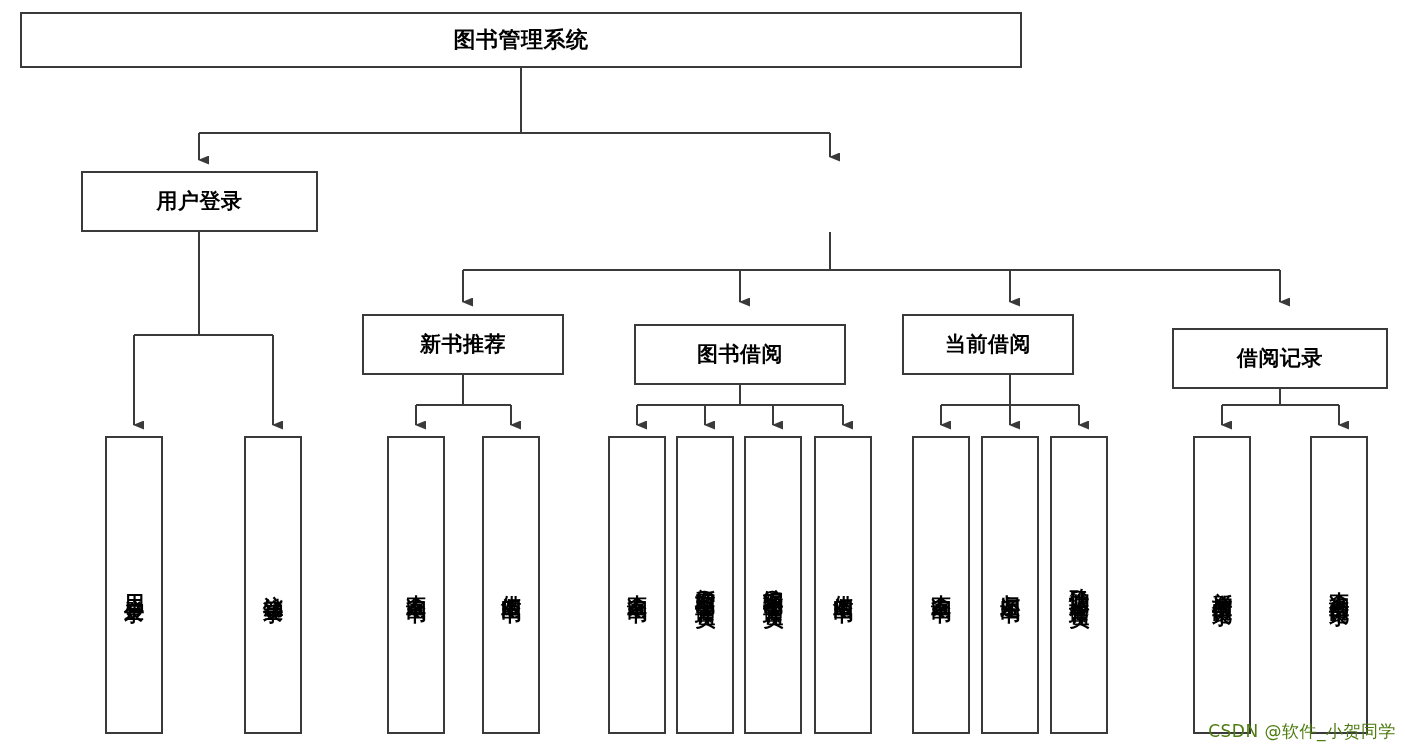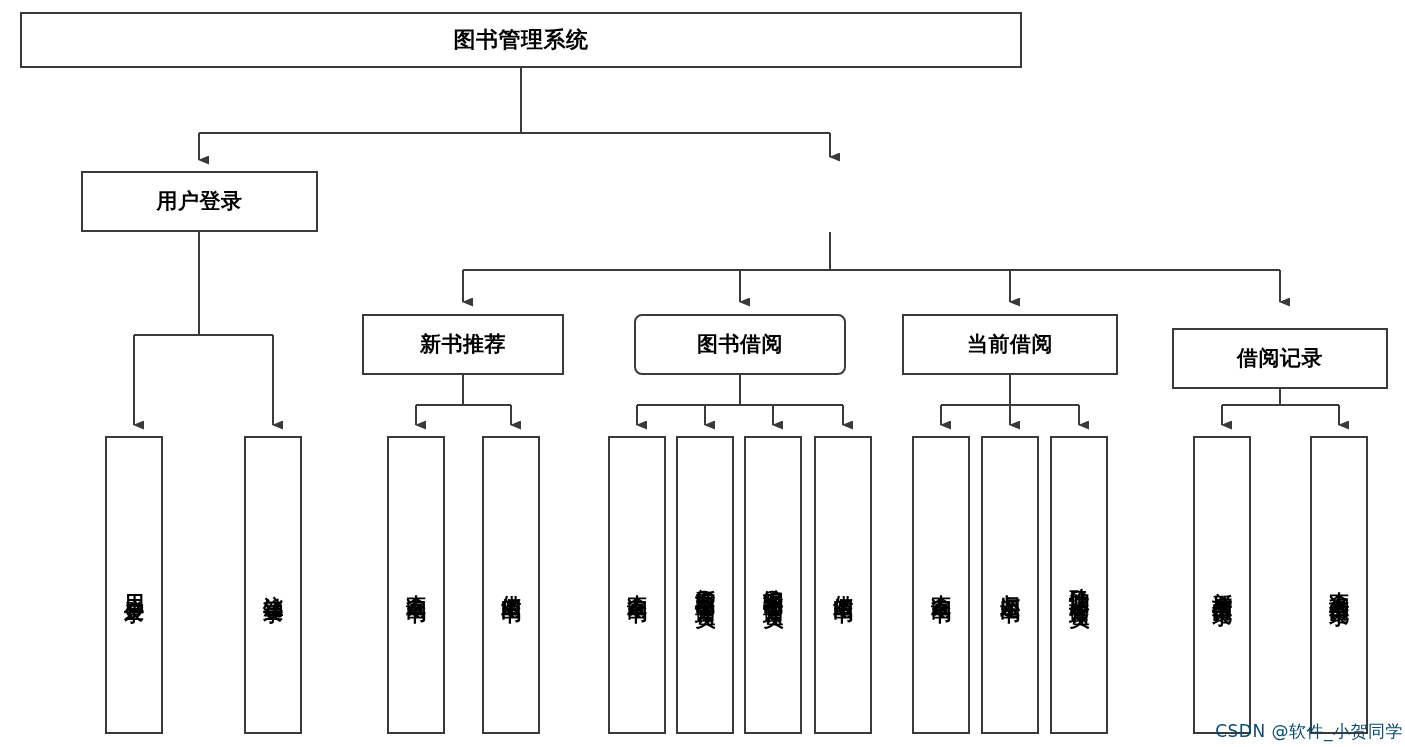--- a/index.html
+++ b/index.html
@@ -54,24 +54,24 @@
     text-orientation: upright;
   }
   .node .label {
     display: block;
   }
   .node.root {
     font-size: 22px;
   }
   #watermark {
     position: absolute;
-    right: 2px;
+    right: 9px;
     bottom: 4px;
     font-size: 17px;
-    color: #0c4a6e;
+    color: #4d7c0f;
     letter-spacing: 0.5px;
     white-space: nowrap;
     font-family: "DejaVu Sans", "Liberation Sans", sans-serif;
   }
 </style>
 </head>
 <body>
 
 <div id="diagram-root">
 
@@ -135,25 +135,25 @@
 
   <div class="node horiz" style="left:81px; top:171px; width:237px; height:61px;">
     <span class="label">用户登录</span>
   </div>
 
 
   <div class="node horiz" style="left:362px; top:314px; width:202px; height:61px;">
     <span class="label">新书推荐</span>
   </div>
 
-  <div class="node horiz" style="left:634px; top:314px; width:212px; height:61px;border-radius:8px;">
+  <div class="node horiz" style="left:634px; top:324px; width:212px; height:61px;">
     <span class="label">图书借阅</span>
   </div>
 
-  <div class="node horiz" style="left:902px; top:314px; width:216px; height:61px;">
+  <div class="node horiz" style="left:902px; top:314px; width:172px; height:61px;">
     <span class="label">当前借阅</span>
   </div>
 
   <div class="node horiz" style="left:1172px; top:314px; width:216px; height:61px;margin-top:14px;">
     <span class="label">借阅记录</span>
   </div>
 
   <div class="node vert" style="left:105px; top:436px; width:58px; height:298px;">
     <span class="label">用户登录</span>
   </div>

